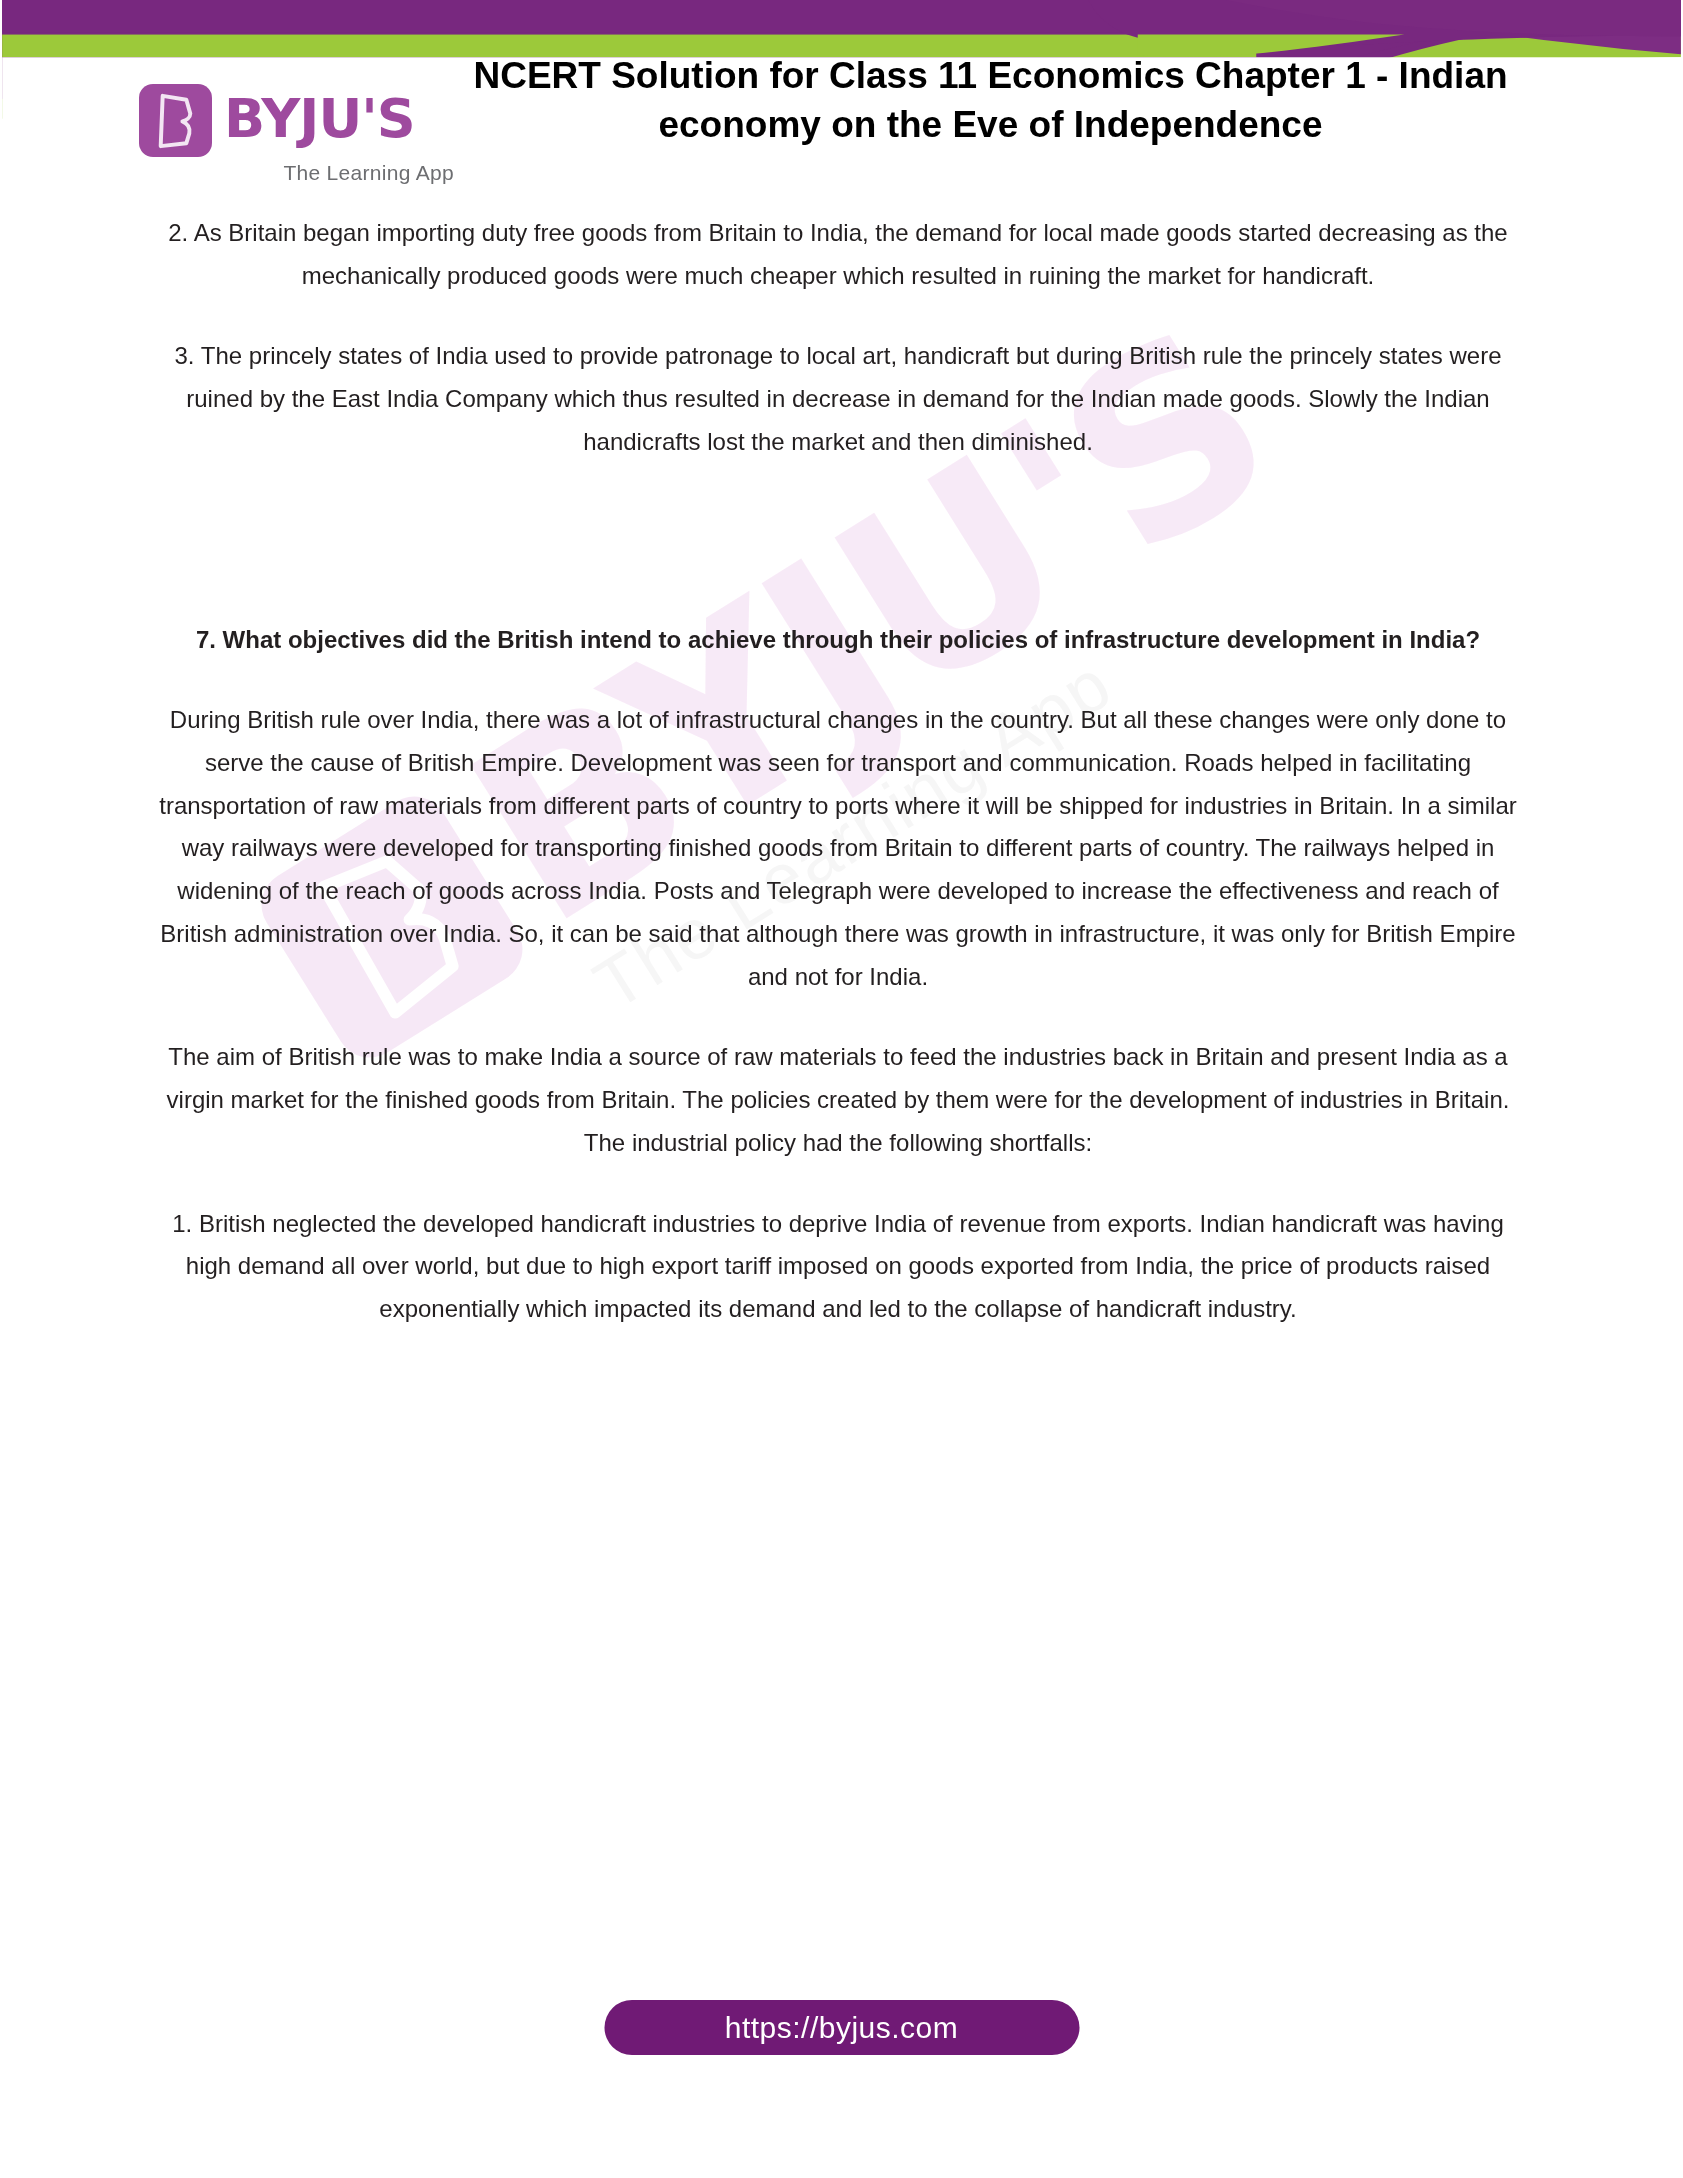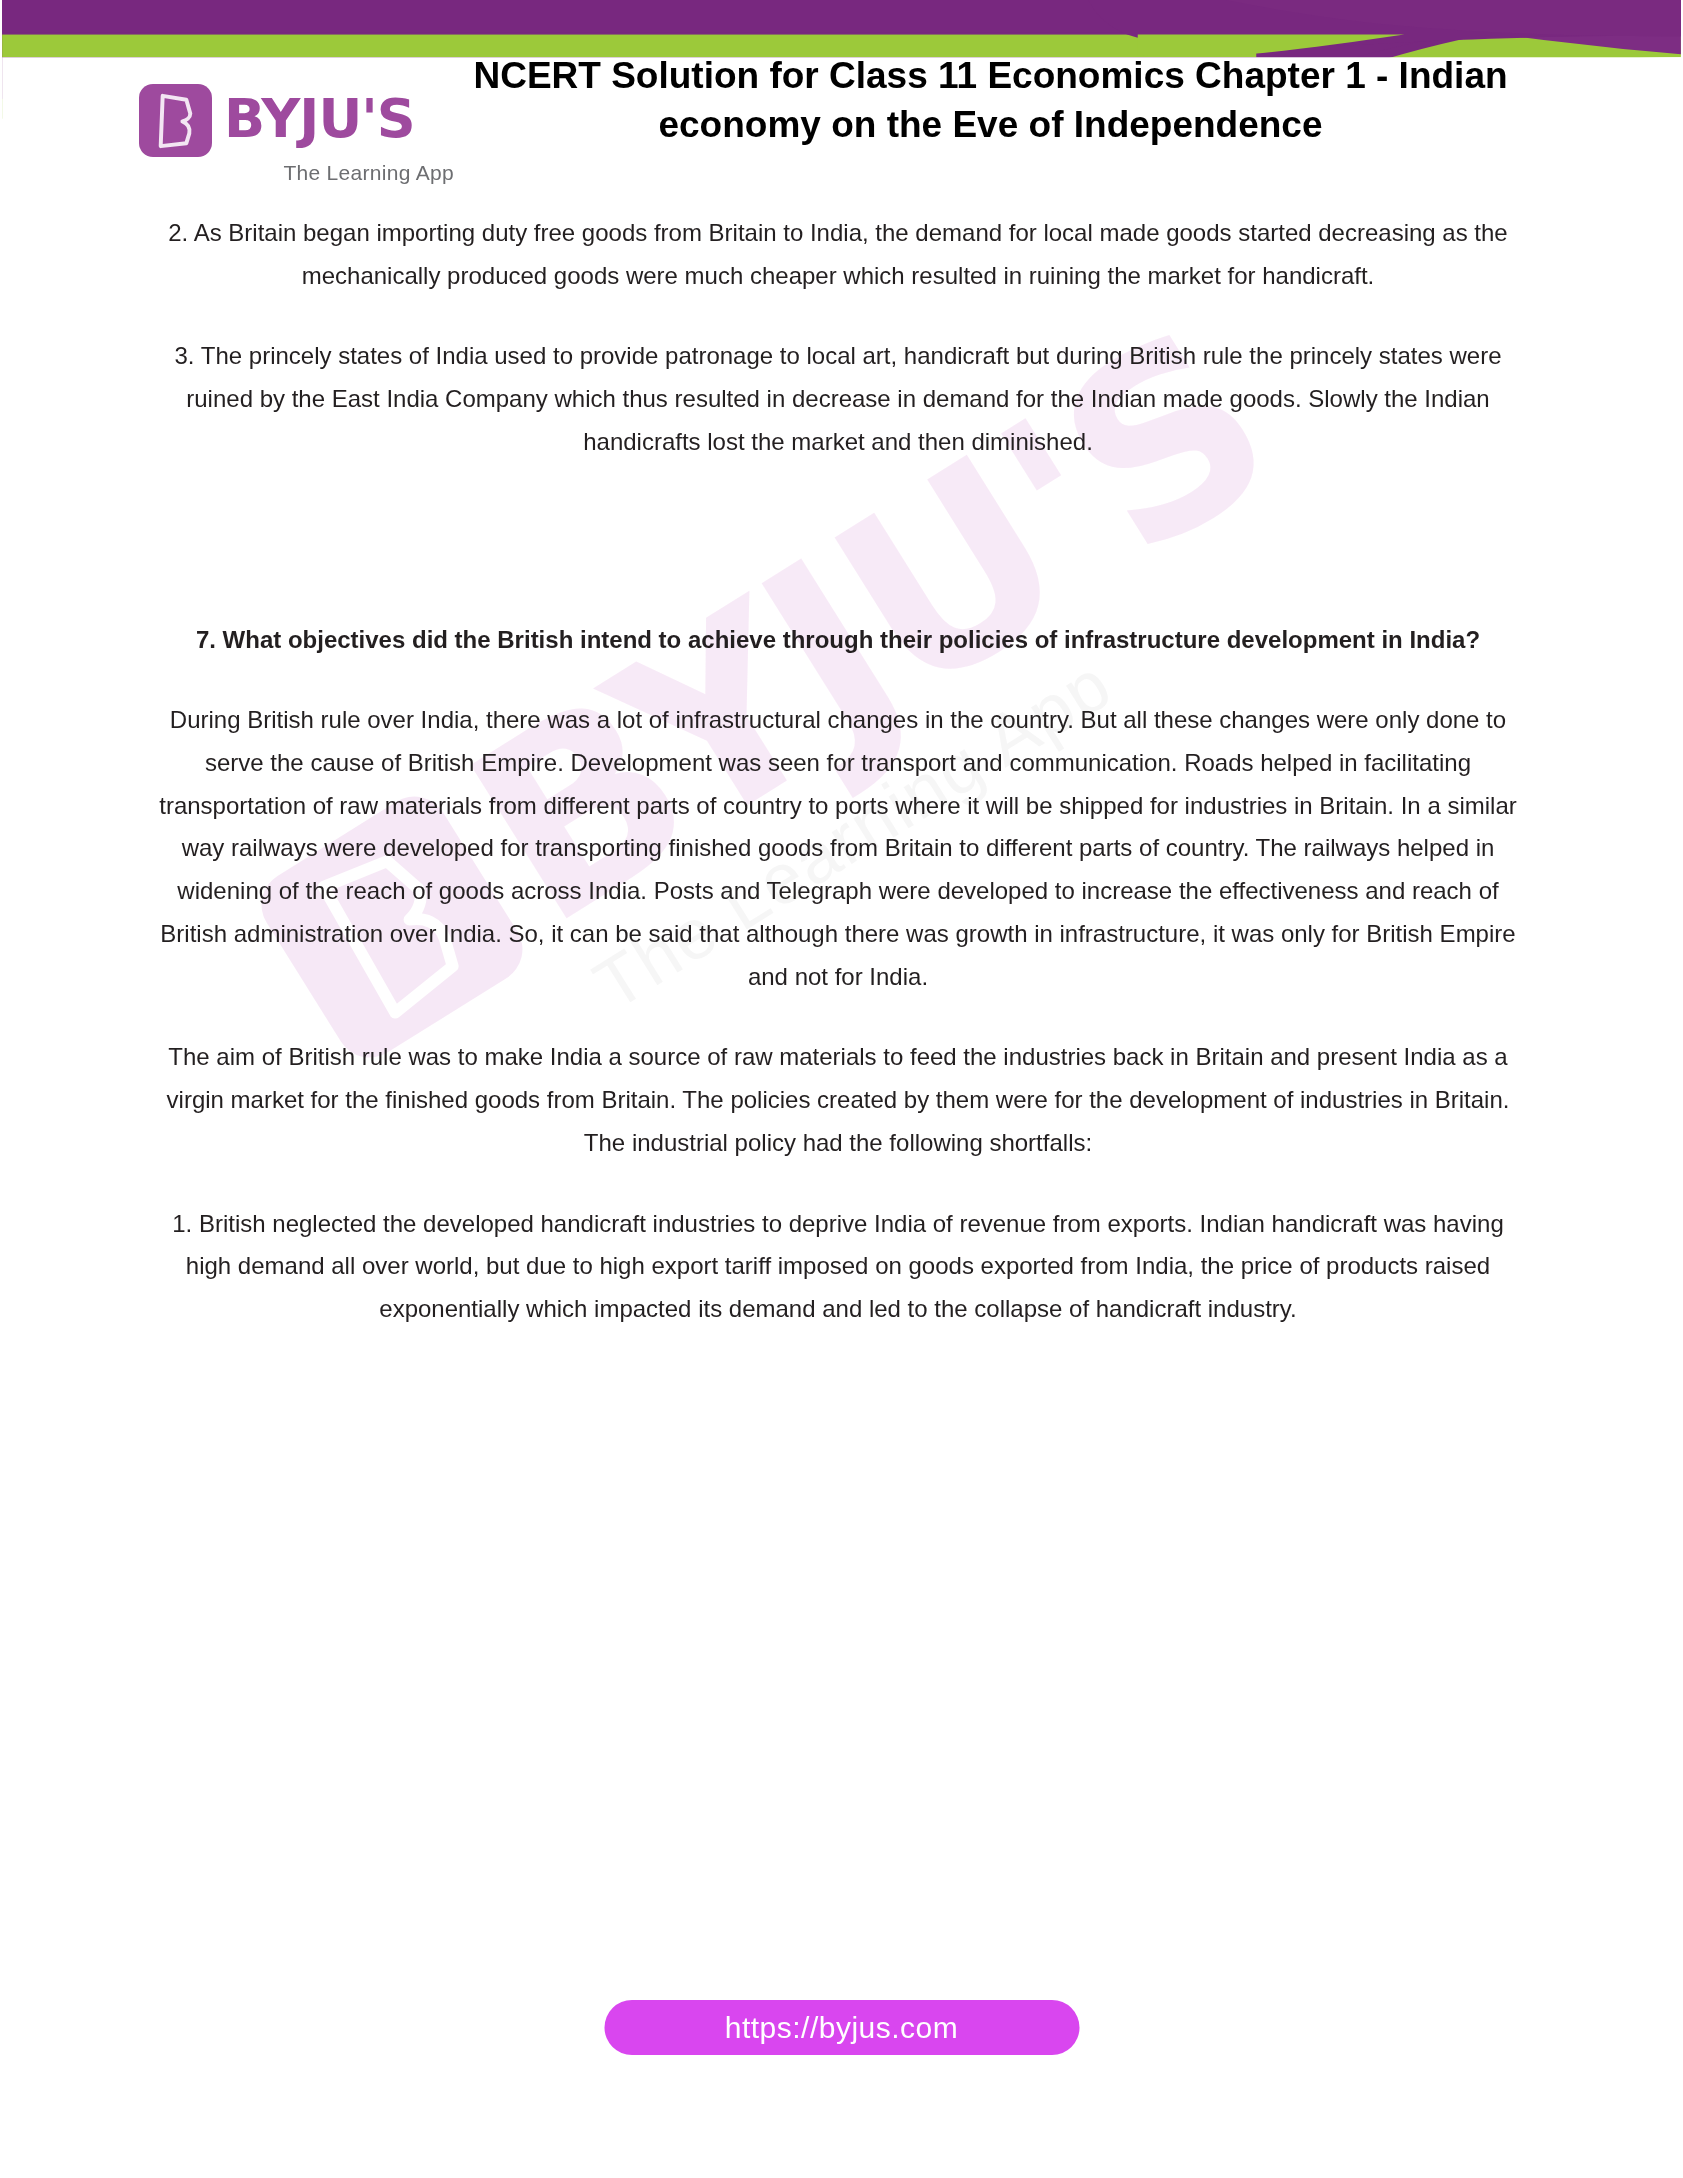--- a/index.html
+++ b/index.html
@@ -155,21 +155,21 @@
 
   
   #footer-link {
     position: absolute;
     left: 50%;
     transform: translateX(-50%);
     top: 2000px;
     width: 475px;
     height: 55px;
     border-radius: 28px;
-    background: #d946ef;
+    background: #701a75;
     display: flex;
     align-items: center;
     justify-content: center;
     text-decoration: none;
     z-index: 3;
   }
   #footer-link span {
     color: #ffffff;
     font-family: "Liberation Sans", sans-serif;
     font-size: 30px;

